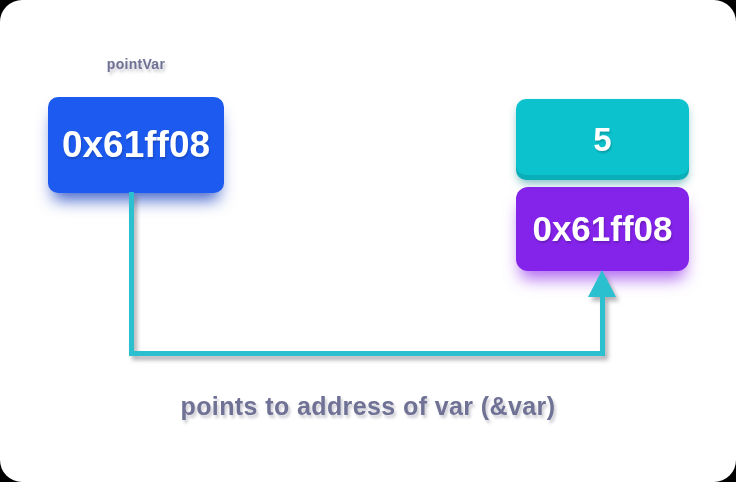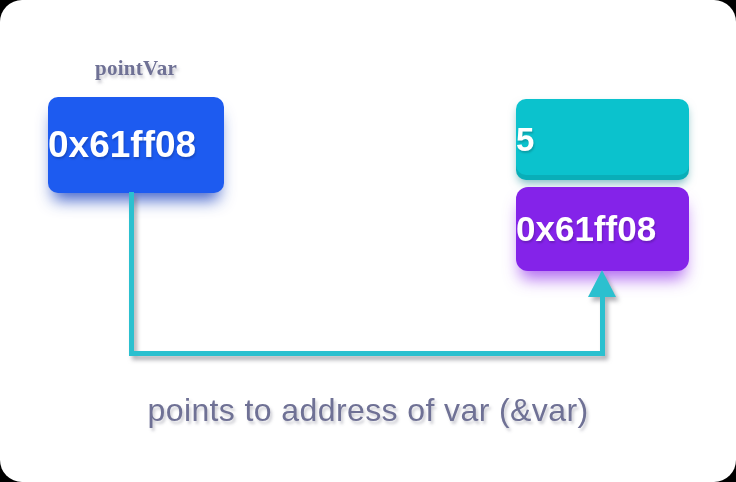--- a/index.html
+++ b/index.html
@@ -12,35 +12,34 @@
     height: 482px;
     background: #ffffff;
     border-radius: 22px;
     overflow: hidden;
   }
 
   .var-label {
     position: absolute;
     top: 56px;
     text-align: center;
-    font-size: 21px;
+    font-size: 14px;
     font-weight: 700;
     color: var(--label_text, #6f7195);
     text-shadow: 2px 3px 3px rgba(110,110,130,0.35);
     letter-spacing: 0.3px;
-    font-family: Liberation Serif, serif;
   }
   .var-label.left  { left: 48px;  width: 176px; }
   .var-label.right { left: 516px; width: 173px; }
 
   .box {
     position: absolute;
     display: flex;
     align-items: center;
-    justify-content: flex-start;
+    justify-content: center;
     color: #ffffff;
     font-weight: 700;
     text-shadow: 1px 2px 2px rgba(0,0,0,0.18);
   }
 
   .pointer-box {
     left: 48px; top: 97px;
     width: 176px; height: 96px;
     border-radius: 10px;
     background: var(--pointer_box, #1d5bf0);
@@ -82,22 +81,22 @@
     border-left: 14px solid transparent;
     border-right: 14px solid transparent;
     border-bottom: 27px solid var(--connector, #2bc0cf);
   }
 
   .caption {
     position: absolute;
     left: 0; right: 0;
     top: 392px;
     text-align: center;
-    font-size: 32px;
-    font-weight: 400;
+    font-size: 25px;
+    font-weight: 700;
     color: var(--label_text, #6f7195);
     text-shadow: 2px 3px 3px rgba(110,110,130,0.35);
     letter-spacing: 0.4px;
   }
 </style>
 </head>
 <body>
 
 <div class="page">
 

